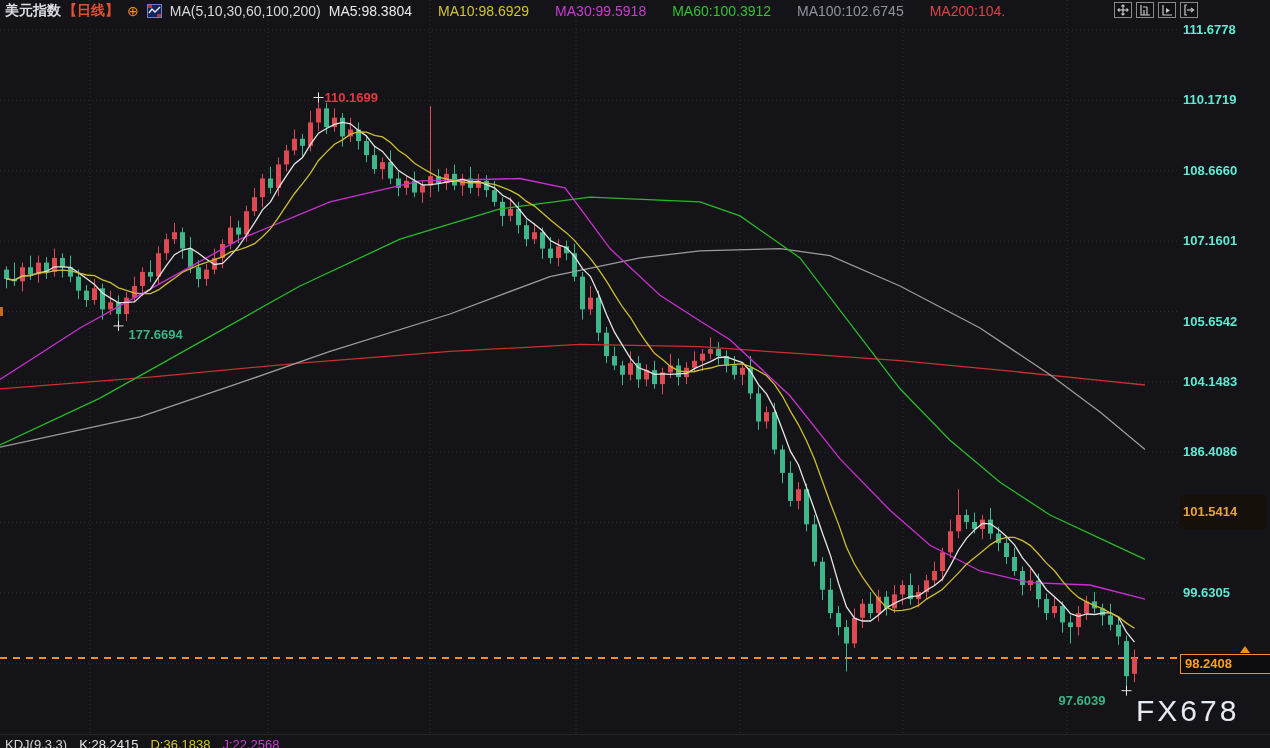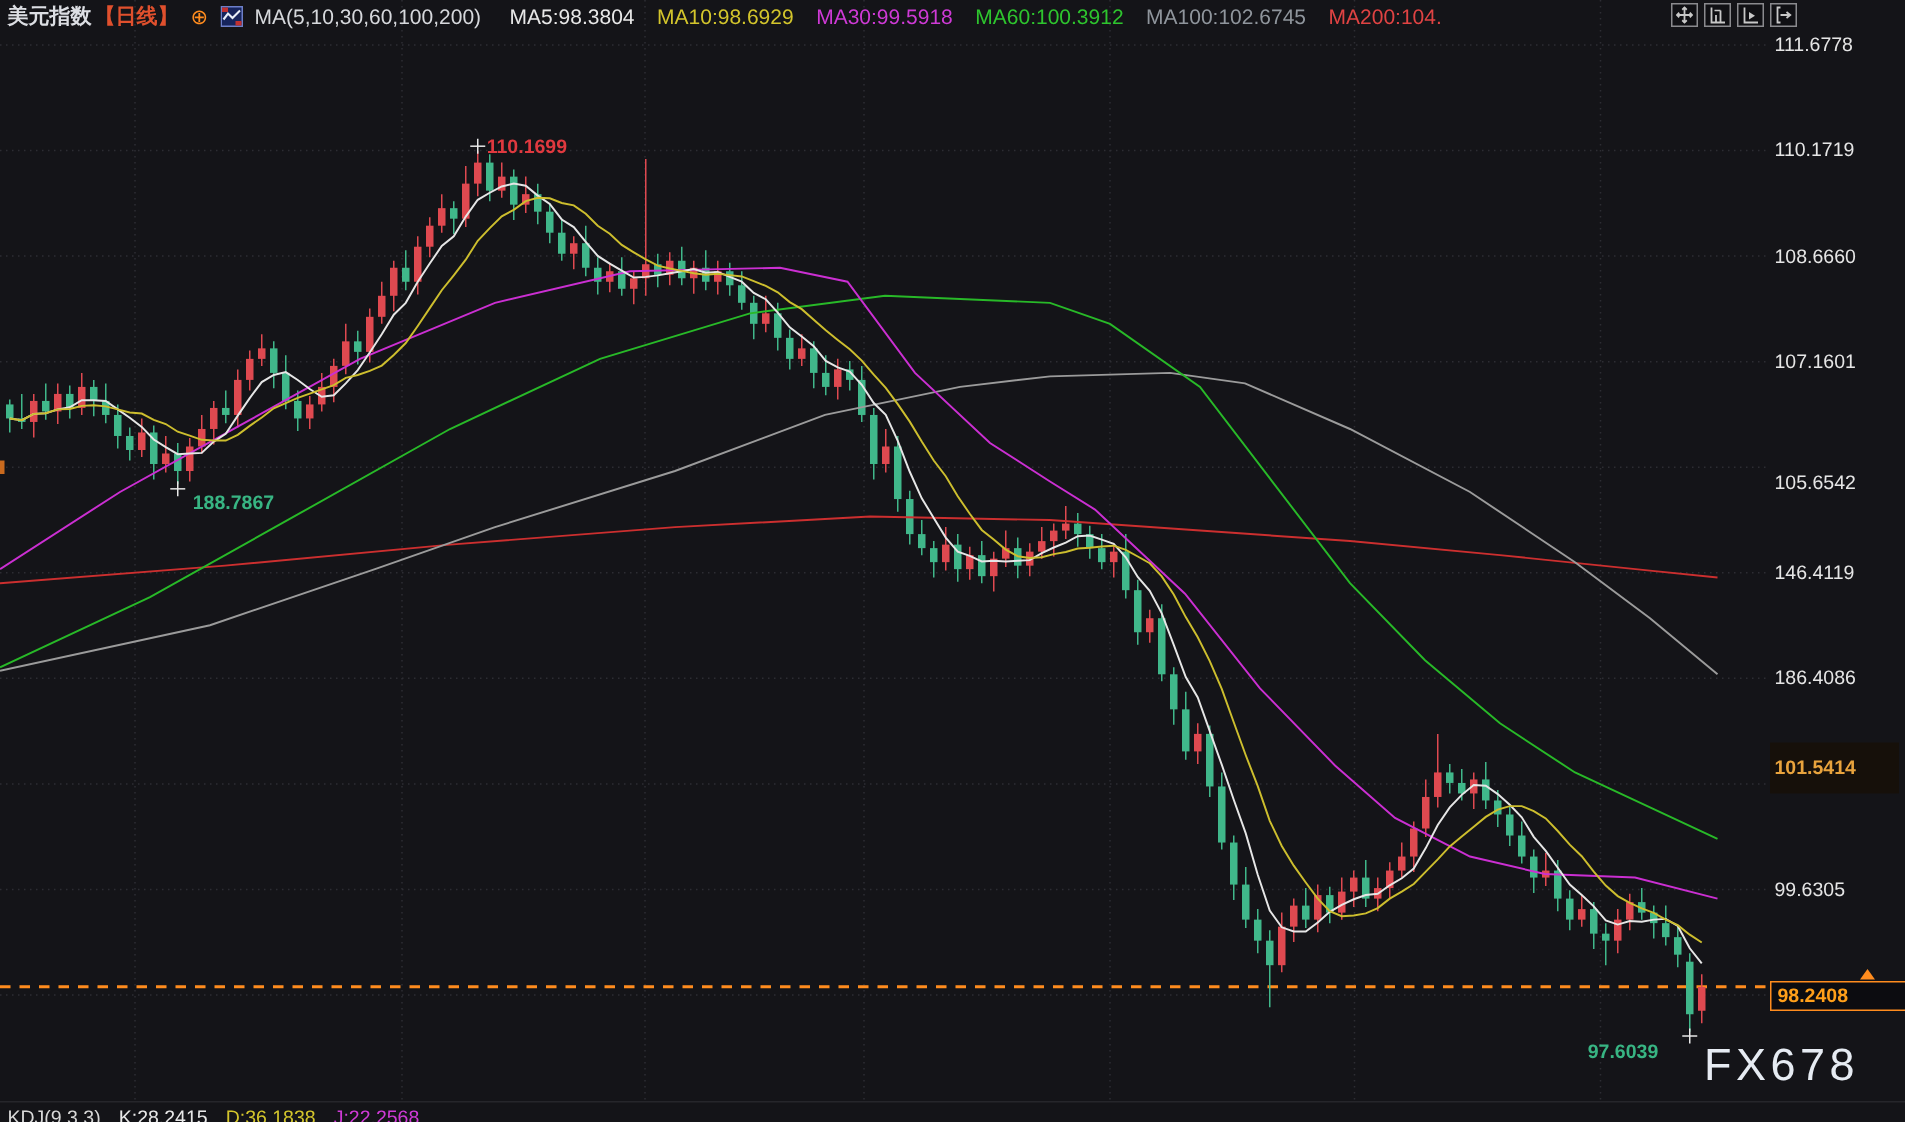--- a/index.html
+++ b/index.html
@@ -6,27 +6,27 @@
   .frame{position:relative;width:1270px;height:748px;background:#141418;overflow:hidden;
          font-family:"Liberation Sans",sans-serif;padding-left:16px;-webkit-font-smoothing:antialiased;}
   
   .topbar{position:absolute;left:0;top:0;width:1270px;height:21px;display:flex;align-items:center;
           gap:8px;padding-left:5px;font-size:14px;font-weight:700;white-space:nowrap;z-index:30;}
   .title{color:#dcdee3;}
   .period{color:#e0502d;}
   .plus{color:#ff8c1e;font-weight:400;font-size:14px;}
   .chart-ico{width:15px;height:14px;display:inline-block;}
   .ma-param{color:#d6d8dc;font-weight:400;}
-  .ma-vals{display:flex;gap:15px;font-weight:400;margin-left:11px;}
+  .ma-vals{display:flex;gap:26px;font-weight:400;}
   .toolbar{position:absolute;right:88px;top:2px;display:flex;gap:4px;z-index:31;}
   .tb-btn{width:18px;height:16px;border:1px solid #8a8a8e;background:#101014;display:flex;
           align-items:center;justify-content:center;box-sizing:border-box;}
   
-  .ylab{position:absolute;left:1183px;width:84px;height:16px;font-size:13px;font-weight:400;
-        color:#e5e5e5;z-index:10;}
+  .ylab{position:absolute;left:1183px;width:84px;height:16px;font-size:13px;font-weight:700;
+        color:#5eead4;z-index:10;}
   .ylab-hl{position:absolute;left:1180px;width:86px;height:34px;font-size:13px;font-weight:700;
         color:#e8a33d;background:#16100a;z-index:12;display:flex;align-items:center;padding-left:3px;box-sizing:border-box;}
   .cur-box{position:absolute;left:1180px;width:96px;height:20px;border:1px solid #ff8c1e;background:#0c0c10;
         color:#ff9f1a;font-size:13px;font-weight:700;display:flex;align-items:center;padding-left:4px;
         box-sizing:border-box;z-index:13;}
   .cur-arrow{position:absolute;width:0;height:0;border-left:5px solid transparent;border-right:5px solid transparent;
         border-bottom:7px solid #ff8c1e;z-index:13;}
   
   .ann{position:absolute;font-size:13px;font-weight:700;z-index:9;white-space:nowrap;}
   
@@ -414,33 +414,33 @@
       </svg>
     </span>
   </div>
 
   <div id="y-axis">
       <div class="ylab" style="top: 22px;">111.6778</div>
       <div class="ylab" style="top: 92.3707px;">110.1719</div>
       <div class="ylab" style="top: 162.741px;">108.6660</div>
       <div class="ylab" style="top: 233.112px;">107.1601</div>
       <div class="ylab" style="top: 314px;">105.6542</div>
-      <div class="ylab" style="top: 373.854px;">146.4119</div>
+      <div class="ylab" style="top: 373.854px;">104.1483</div>
       <div class="ylab" style="top: 444.224px;">186.4086</div>
       <div class="ylab" style="top: 584.97px;">99.6305</div>
       <div class="ylab" style="top: 514.595px;">101.1365</div>
     </div>
 
   <div class="ylab-hl" id="hl-label" style="top: 494.674px;">101.5414</div>
 
   <div class="cur-box" id="cur-label" style="top: 653.911px;">98.2408</div>
   <div class="cur-arrow" id="cur-arrow" style="left: 1240px; top: 645.911px;"></div>
 
   <div class="ann" id="ann-high" style="color: rgb(224, 57, 63); left: 324.5px; top: 90px;">110.1699</div>
-  <div class="ann" id="ann-low1" style="color: rgb(56, 181, 131); left: 128.5px; top: 326.894px;">188.7867</div>
+  <div class="ann" id="ann-low1" style="color: rgb(56, 181, 131); left: 128.5px; top: 326.894px;">177.6694</div>
   <div class="ann" id="ann-low2" style="color: rgb(56, 181, 131); left: 1058.5px; top: 692.673px;">97.6039</div>
 
   <div class="divider"></div>
 
   <div class="kdjbar">
     <span id="kdj-label" style="color: rgb(216, 216, 216);">KDJ(9,3,3)</span>
     <span id="kdj-k" style="color: rgb(232, 232, 232);">K:28.2415</span>
     <span id="kdj-d" style="color: rgb(211, 197, 44);">D:36.1838</span>
     <span id="kdj-j" style="color: rgb(207, 58, 214);">J:22.2568</span>
   </div>

